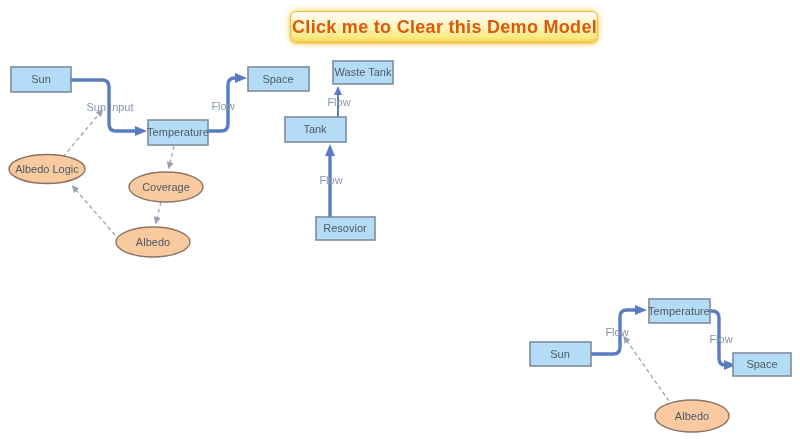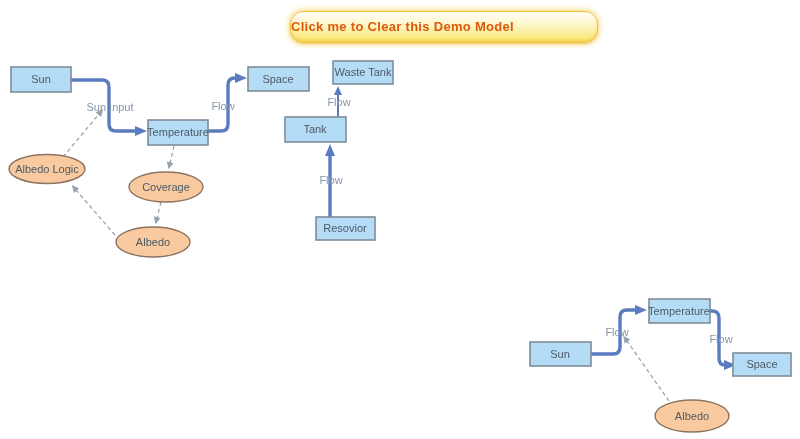--- a/index.html
+++ b/index.html
@@ -14,29 +14,29 @@
     height: 439px;
     background: #ffffff;
     overflow: hidden;
   }
   #clear-btn {
     position: absolute;
     left: 290px;
     top: 11px;
     width: 306px;
     height: 30px;
-    border-radius: 13px;
+    border-radius: 6px;
     background: linear-gradient(180deg, #fffef6 0%, #fdf5c6 45%, #f8e468 100%);
     border: 1px solid #f0be45;
     box-shadow: 0 0 7px rgba(250, 205, 70, 0.95), 0 1px 2px rgba(225, 160, 40, 0.5), inset 0 -2px 3px rgba(235, 175, 45, 0.35);
     color: #dc5a0b;
-    font-size: 13px;
+    font-size: 18px;
     font-weight: bold;
     line-height: 30px;
-    text-align: left;
+    text-align: right;
     cursor: pointer;
     letter-spacing: 0.3px;
   }
   #model-svg {
     position: absolute;
     left: 0;
     top: 0;
   }
   .stock {
     fill: #b5dcf7;

